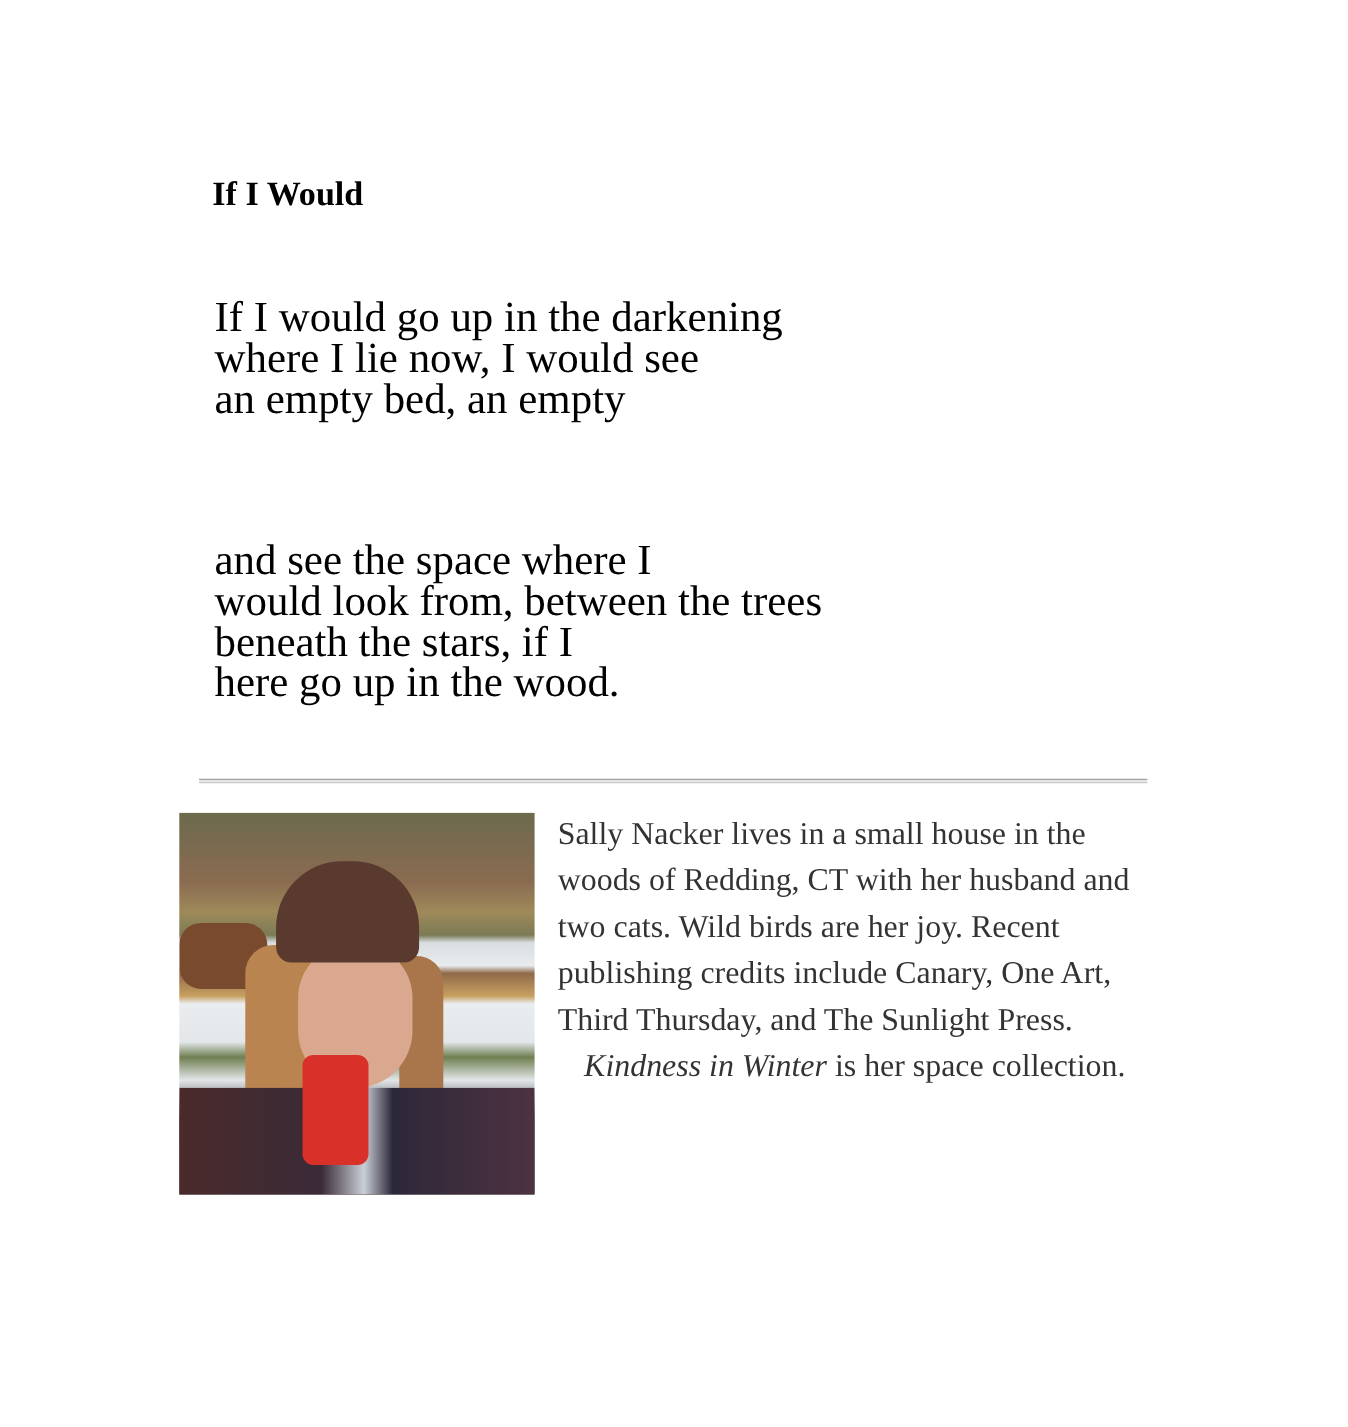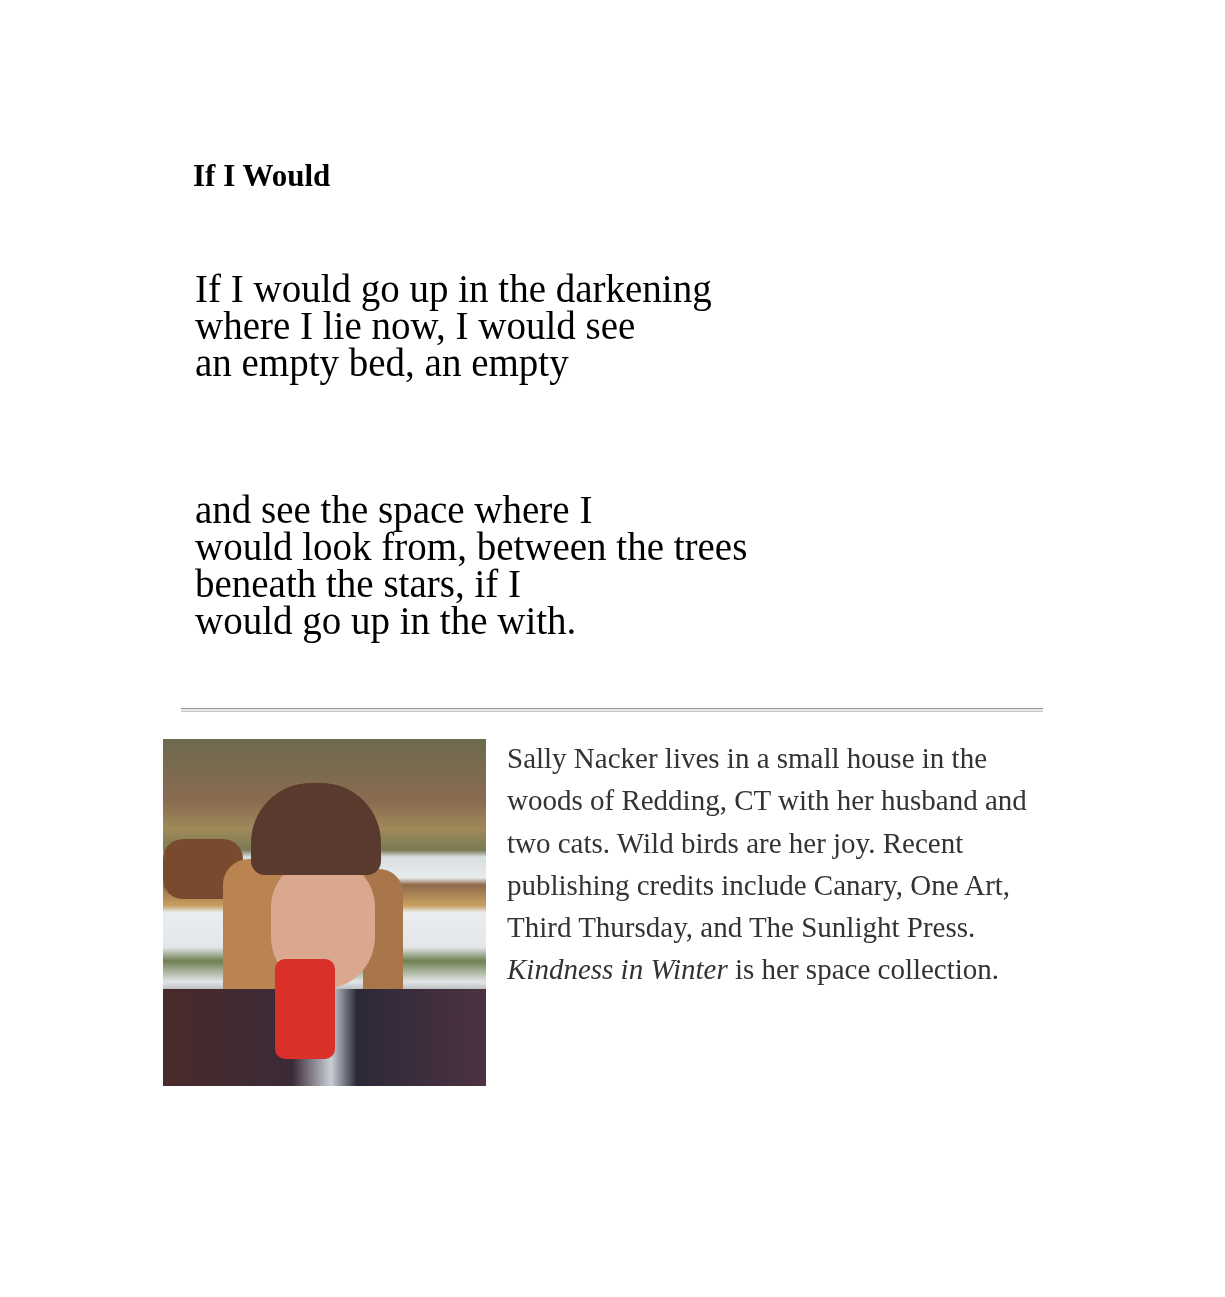--- a/index.html
+++ b/index.html
@@ -24,38 +24,38 @@
   .photo .hairR { position: absolute; left: 200px; top: 130px; width: 40px; height: 150px;
                   background: #a8764a; border-radius: 10px 30px 30px 20px; }
   .photo .scarf { position: absolute; left: 112px; top: 220px; width: 60px; height: 100px;
                   background: #d9302a; border-radius: 10px; }
   .photo .coat { position: absolute; left: 0; top: 250px; width: 323px; height: 97px;
                  background: linear-gradient(90deg, #4a2a2a 0%, #3a2b38 40%, #c9cfd6 52%, #2c2838 60%, #4d3242 100%); }
   .photo .cow { position: absolute; left: 0; top: 100px; width: 80px; height: 60px;
                 background: #7a4a2e; border-radius: 20px; }
   .bio { position: absolute; left: 507px; top: 737px; width: 545px; font-size: 29px; line-height: 42.3px;
          color: #333333; margin: 0; }
-  .bio em { font-style: italic; }
+  .bio em { font-style: italic; margin-left: 24px; }
 </style>
 </head>
 <body>
 
 <h1 class="title">If I Would</h1>
 
 <p class="stanza s1">
   <span class="line">If I would go up in the darkening</span>
   <span class="line">where I lie now, I would see</span>
   <span class="line">an empty bed, an empty</span>
 </p>
 
 <p class="stanza s2">
   <span class="line">and see the space where I</span>
   <span class="line">would look from, between the trees</span>
   <span class="line">beneath the stars, if I</span>
-  <span class="line">would go up in the with.</span>
+  <span class="line">here go up in the wood.</span>
 </p>
 
 <div class="rule"></div>
 
 <div class="photo" title="Photo of Sally Nacker in a brown cap and red scarf in front of a white fence">
   <div class="cow"></div>
   <div class="hairL"></div>
   <div class="hairR"></div>
   <div class="coat"></div>
   <div class="face"></div>

